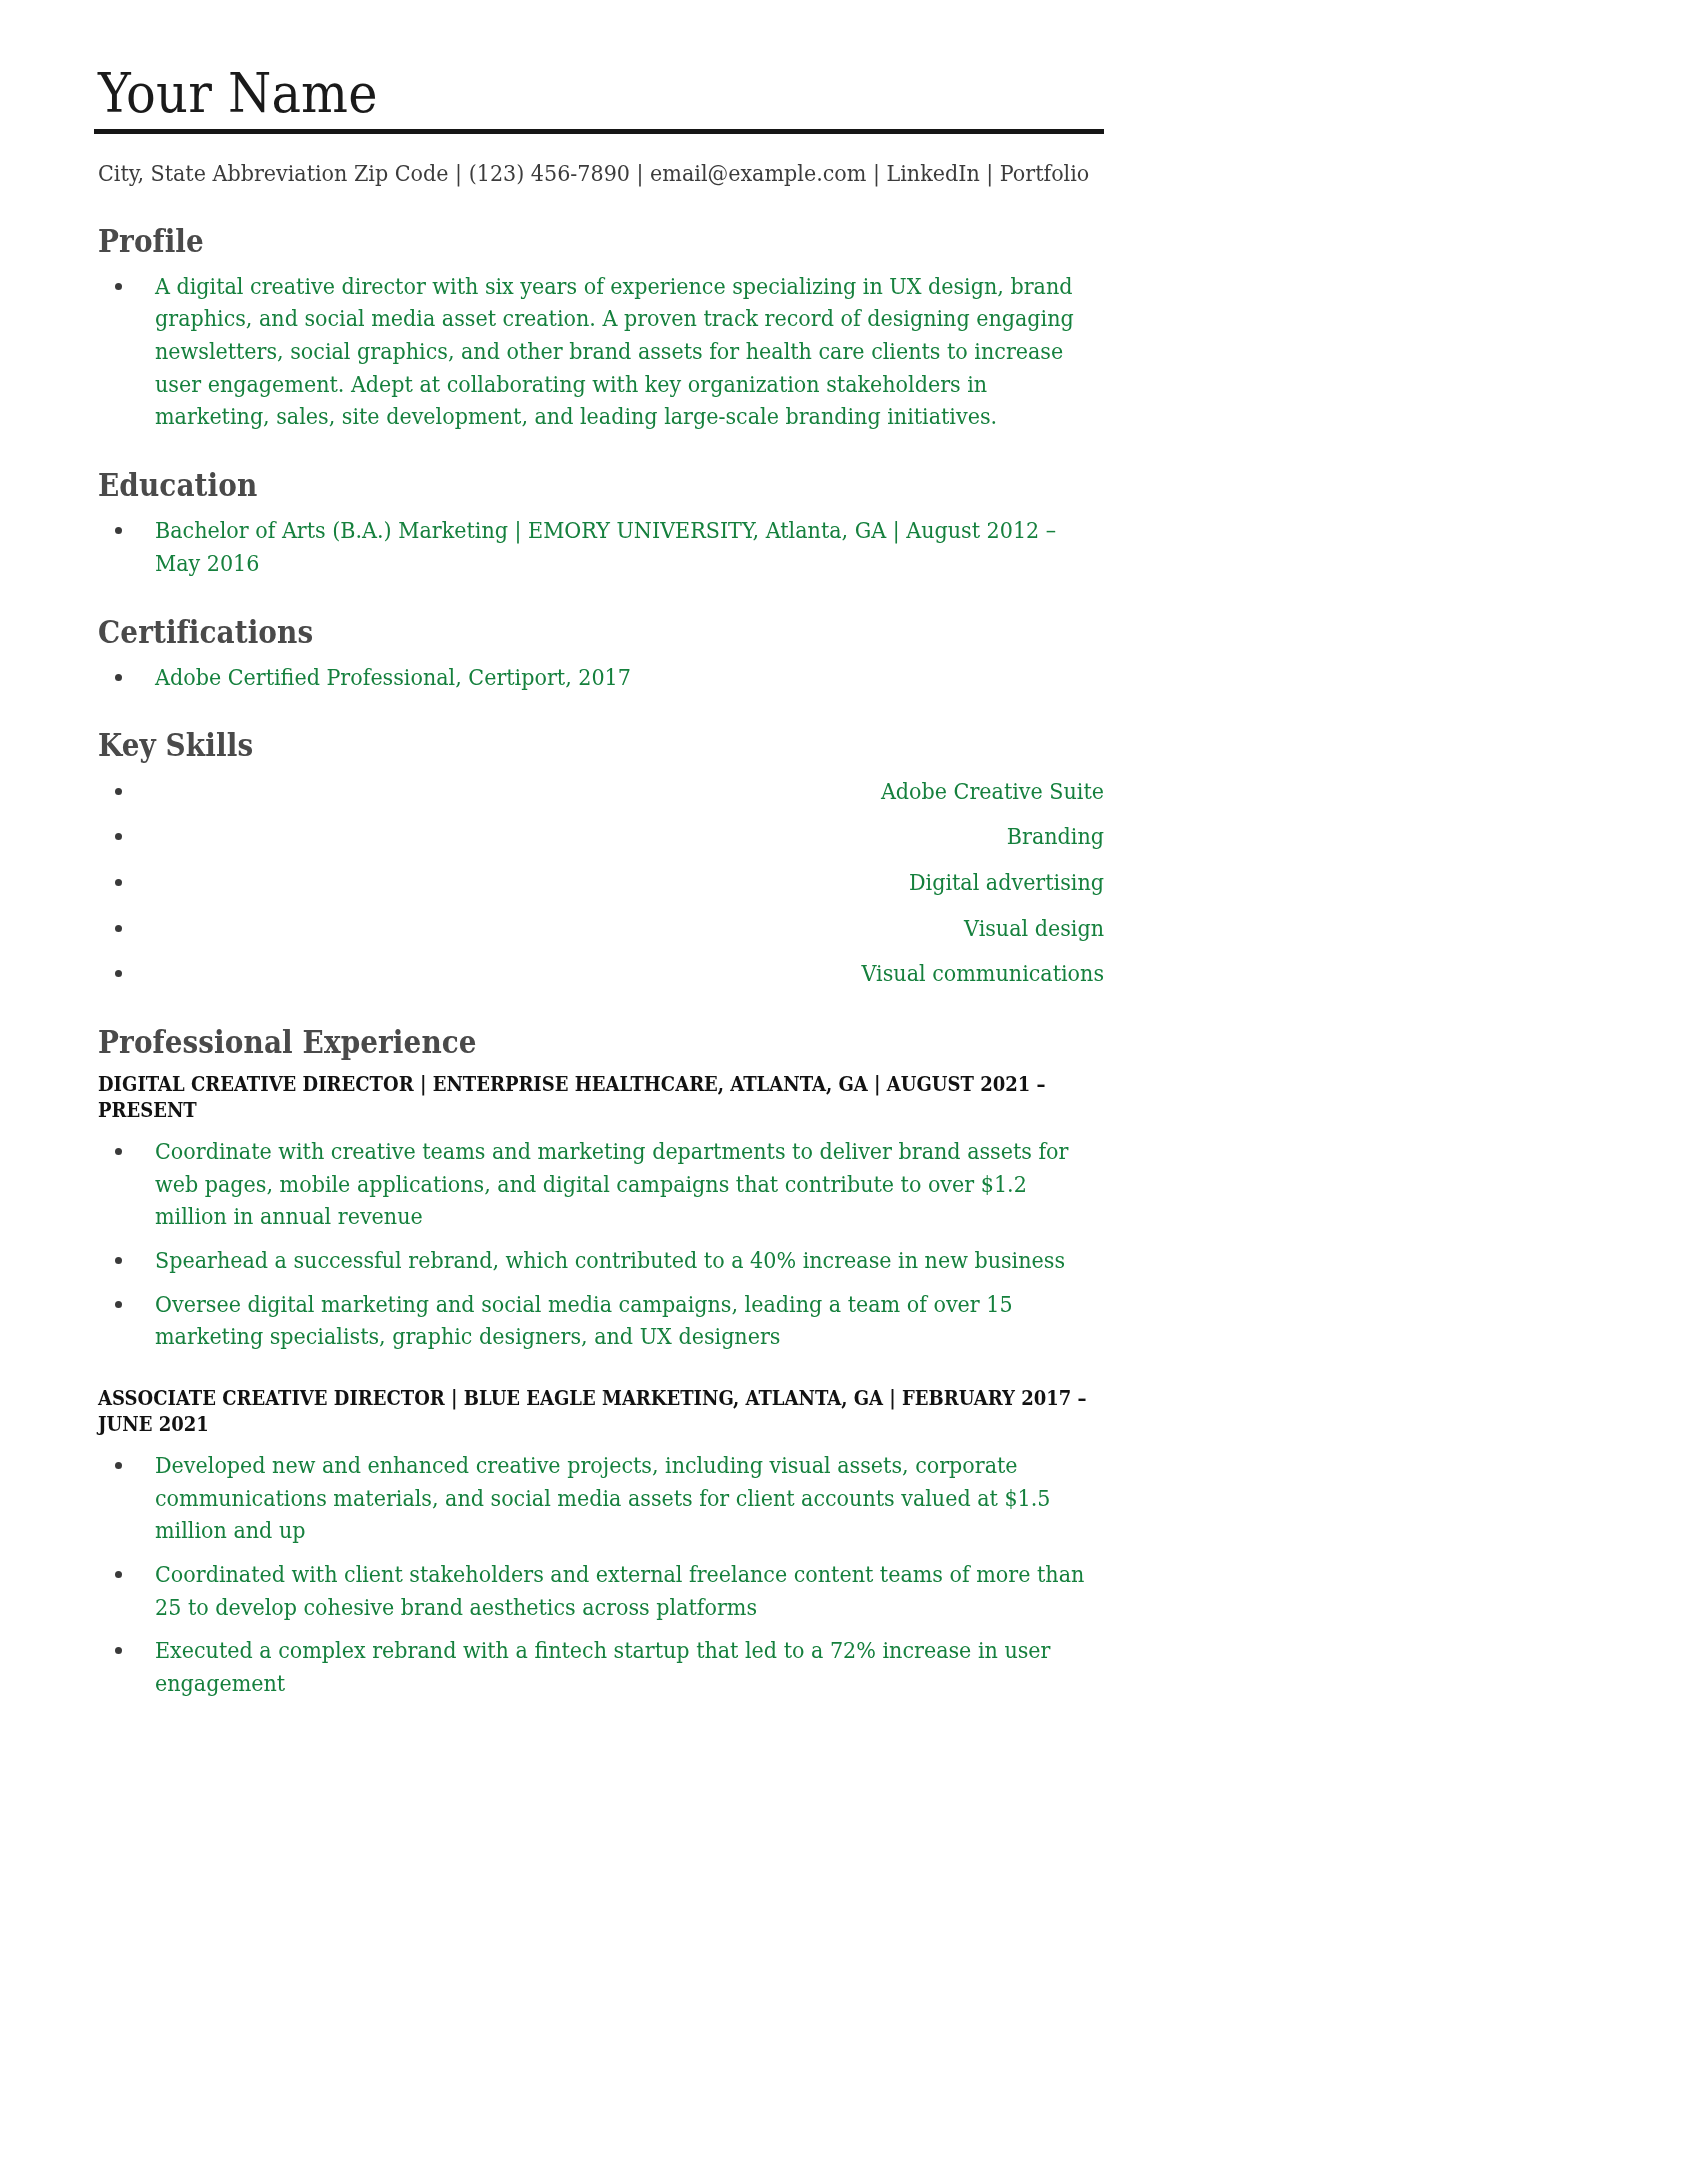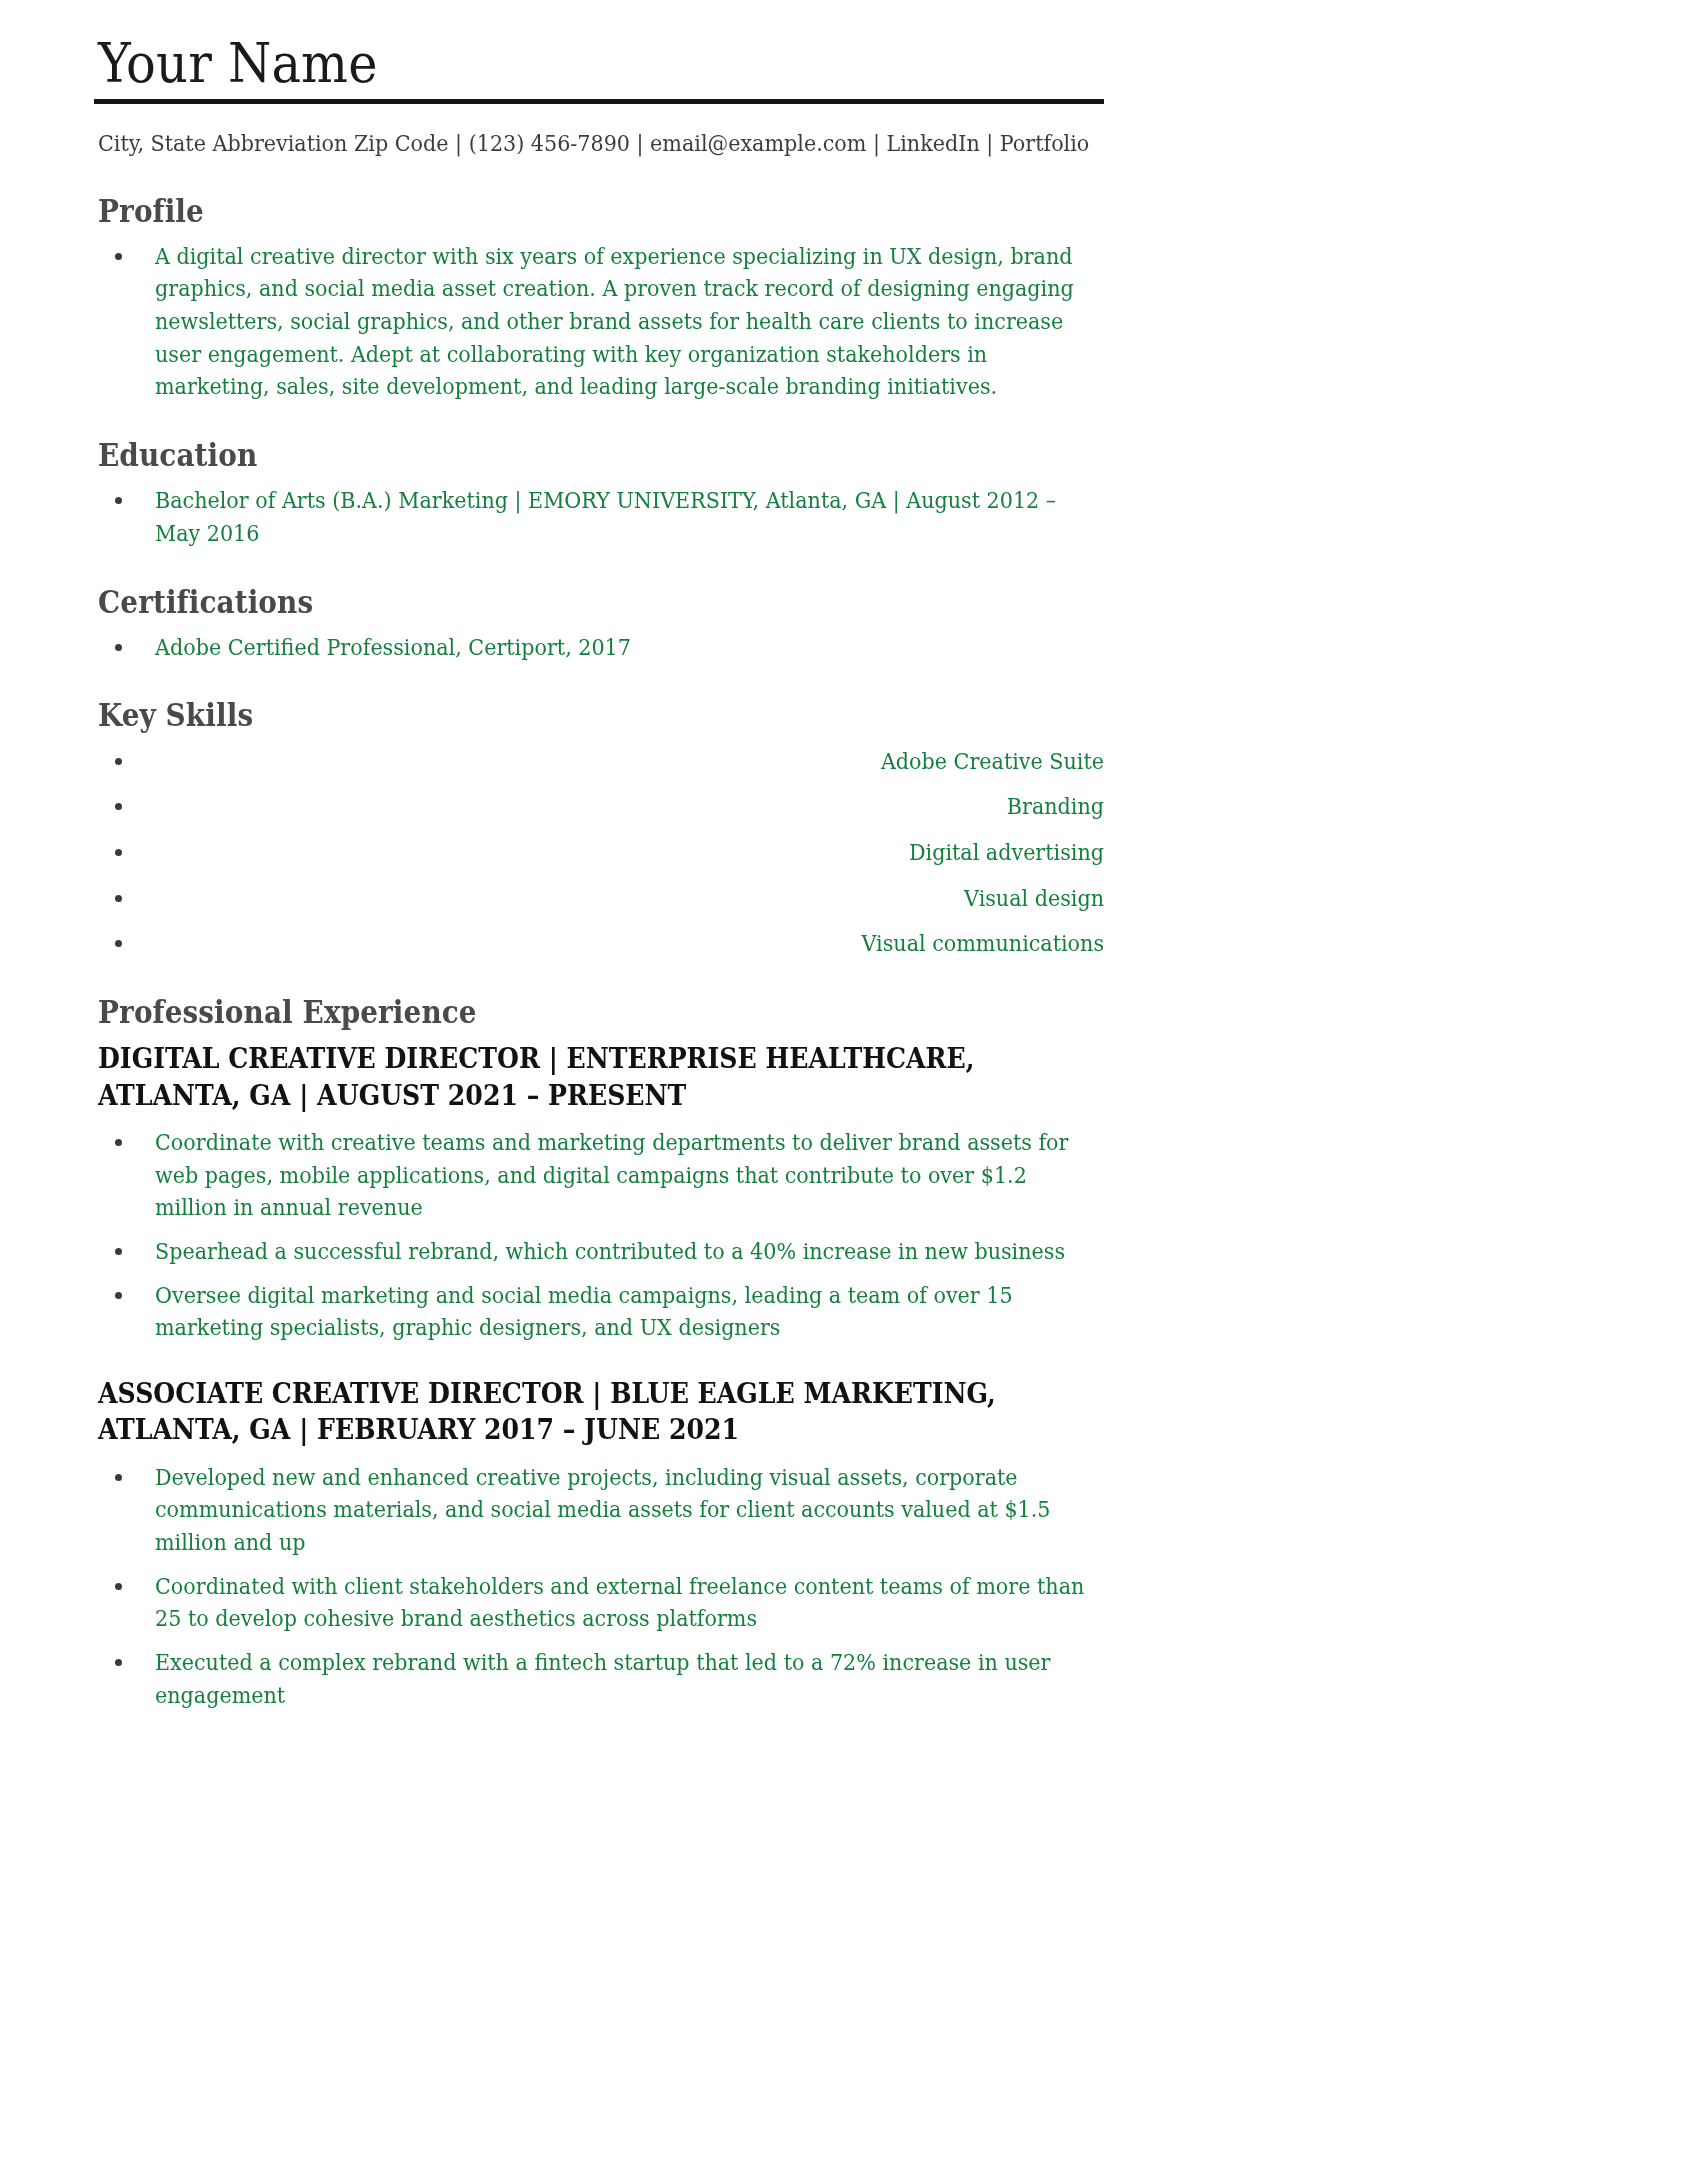--- a/index.html
+++ b/index.html
@@ -13,21 +13,21 @@
     font-family: "DejaVu Serif Condensed", "DejaVu Serif", serif;
     -webkit-font-smoothing: antialiased;
   }
 
   .page {
     position: relative;
     width: 1683px;
     height: 2178px;
     background: #ffffff;
     box-sizing: border-box;
-    padding: 33px 579px 0 94px;
+    padding: 63px 579px 0 94px;
   }
 
   
   .name-block {
     margin: 0;
   }
   .name {
     font-family: "DejaVu Serif Condensed", "DejaVu Serif", serif;
     font-size: 55px;
     font-weight: 400;
@@ -105,21 +105,21 @@
 
   
   .job {
     margin-top: 4px;
   }
   .job + .job {
     margin-top: 32px;
   }
   .job-title {
     font-family: "DejaVu Serif Condensed", "DejaVu Serif", serif;
-    font-size: 28px;
+    font-size: 20px;
     font-weight: bold;
     color: #121212;
     line-height: 1.3;
     margin: 0 0 12px 4px;
     max-width: 1010px;
   }
 </style>
 </head>
 <body>
 

